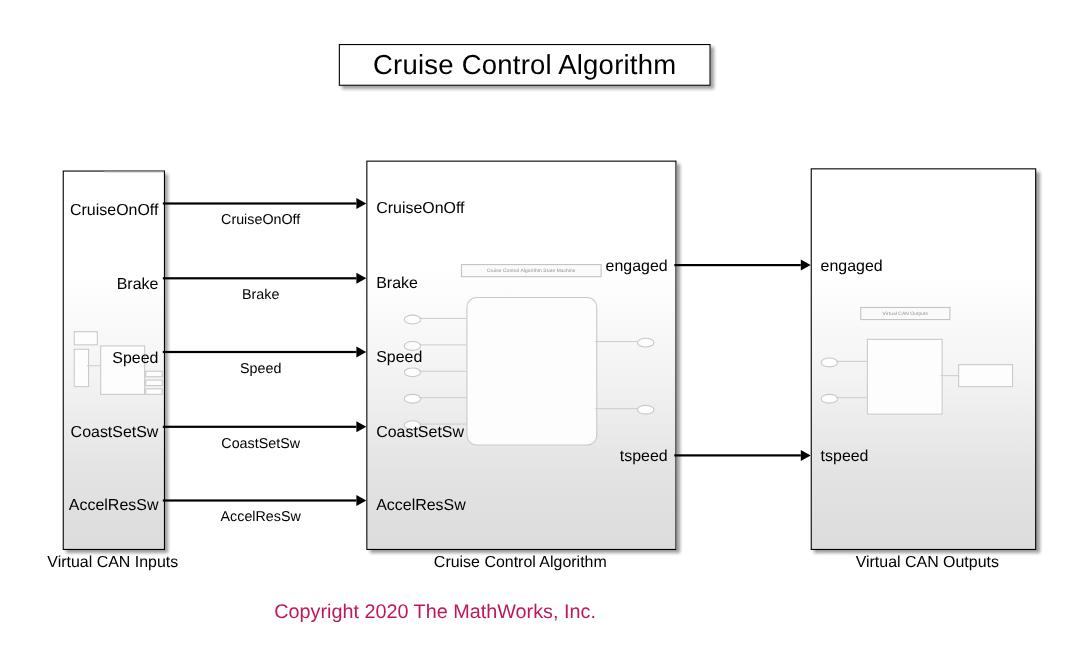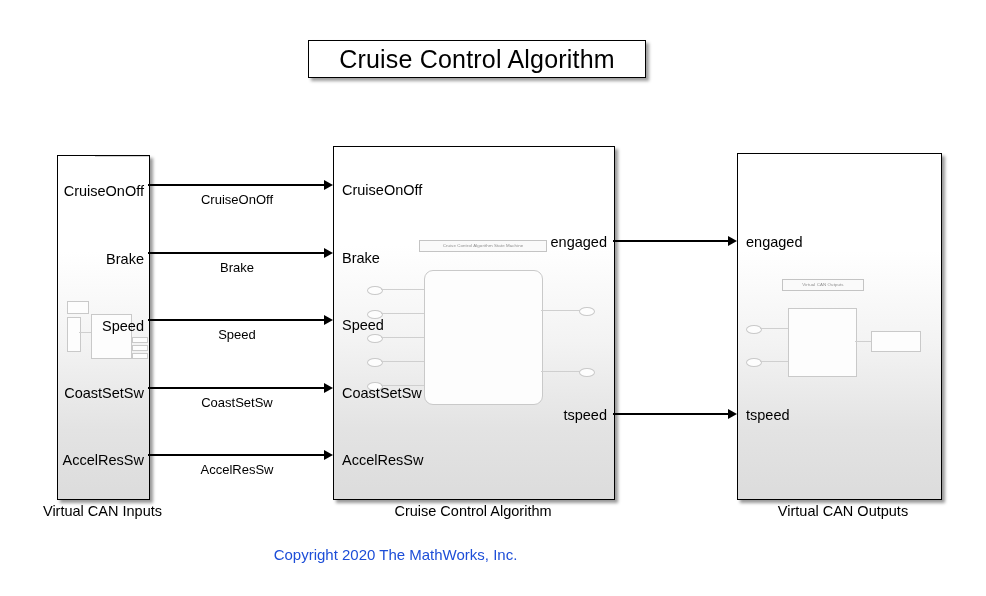--- a/index.html
+++ b/index.html
@@ -126,22 +126,22 @@
     text-align: center;
   }
 
   
   .copyright {
     position: absolute;
     left: 0;
     top: 546px;
     width: 791px;
     text-align: center;
-    font-size: 15px;
-    color: #1d4ed8;
+    font-size: 18px;
+    color: #be185d;
   }
 </style>
 </head>
 <body>
 
 <div id="canvas">
 
   <div class="title-banner">
     <span class="title-text">Cruise Control Algorithm</span>
   </div>

